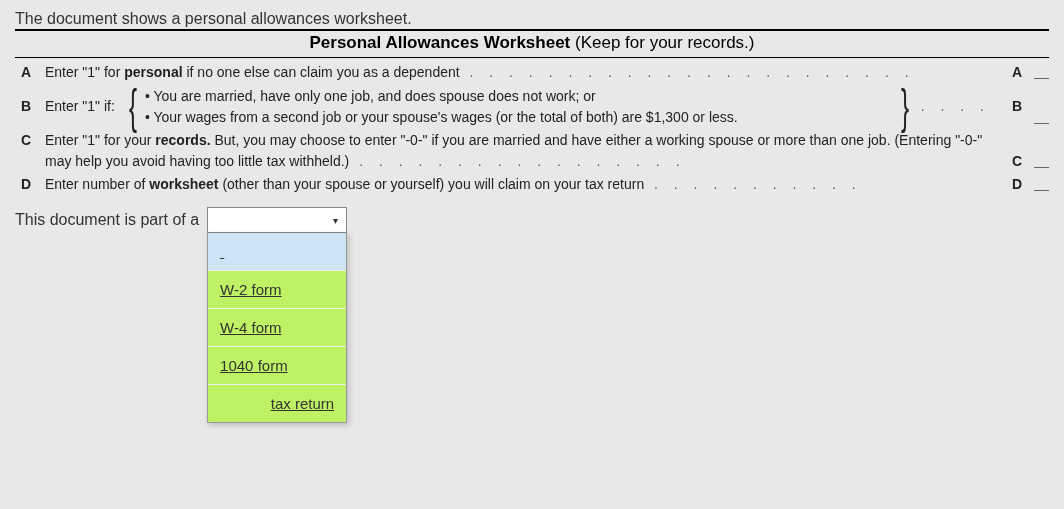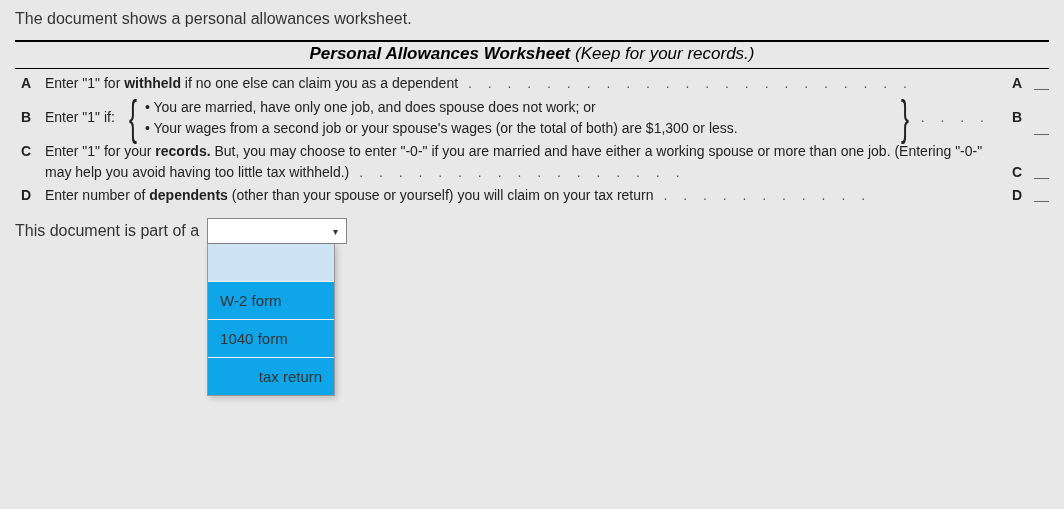--- a/index.html
+++ b/index.html
@@ -10,31 +10,30 @@
     body {
       font-family: Arial, sans-serif;
       background: #e8e8e8;
       padding: 10px 15px;
       width: 1064px;
       height: 509px;
     }
     .question-text {
       font-size: 16px;
       color: #333;
-      margin-bottom: 12px;
+      margin-bottom: 1px;
     }
     .worksheet {
       border-top: 2px solid #000;
       padding-top: 2px;
     }
     .worksheet-title {
       text-align: center;
       font-size: 17px;
       margin-bottom: 4px;
-      font-style: italic;
     }
     .worksheet-title .bold {
       font-weight: bold;
     }
     .worksheet-body {
       border-top: 1px solid #000;
       padding-top: 4px;
     }
     .row {
       display: flex;
@@ -128,25 +127,26 @@
       display: flex;
       align-items: center;
       justify-content: space-between;
     }
     .dropdown-caret {
       font-size: 10px;
       color: #333;
       margin-right: 4px;
     }
     .dropdown-options {
-      width: 128px;
+      width: 140px;
       border: 1px solid #999;
       border-top: none;
-      background: #0ea5e9;
+      background: #bef264;
       box-shadow: 2px 2px 6px rgba(0,0,0,0.2);
+      text-decoration: underline;
     }
     .dropdown-option {
       padding: 10px 12px;
       font-size: 15px;
       color: #333;
       border-bottom: 1px solid #eee;
     }
     .dropdown-option.highlighted {
       background: #cde4f5;
     }
@@ -163,21 +163,21 @@
 <div class="worksheet">
   <div class="worksheet-title">
     <span class="bold">Personal Allowances Worksheet</span>
     <span>(Keep for your records.)</span>
   </div>
   <div class="worksheet-body">
 
     <div class="row">
       <div class="row-letter-left">A</div>
       <div class="row-content">
-        <span>Enter "1" for </span><b>withheld</b><span> if no one else can claim you as a dependent</span><span class="dots"> .   .   .   .   .   .   .   .   .   .   .   .   .   .   .   .   .   .   .   .   .   .   .</span>
+        <span>Enter "1" for </span><b>personal</b><span> if no one else can claim you as a dependent</span><span class="dots"> .   .   .   .   .   .   .   .   .   .   .   .   .   .   .   .   .   .   .   .   .   .   .</span>
       </div>
       <div class="row-letter-right">A</div>
       <div class="row-blank"></div>
     </div>
 
     <div class="row" style="align-items:center;">
       <div class="row-letter-left">B</div>
       <div class="row-content b-row">
         <div class="b-prefix">Enter "1" if:</div>
         <div class="b-brace-left">{</div>
@@ -197,36 +197,37 @@
       <div class="row-content">
         <span>Enter "1" for your </span><b>records.</b><span> But, you may choose to enter "-0-" if you are married and have either a working spouse or more than one job. (Entering "-0-" may help you avoid having too little tax withheld.)</span><span class="dots"> .   .   .   .   .   .   .   .   .   .   .   .   .   .   .   .   .</span>
       </div>
       <div class="row-letter-right">C</div>
       <div class="row-blank"></div>
     </div>
 
     <div class="row">
       <div class="row-letter-left">D</div>
       <div class="row-content">
-        <span>Enter number of </span><b>dependents</b><span> (other than your spouse or yourself) you will claim on your tax return</span><span class="dots"> .   .   .   .   .   .   .   .   .   .   .</span>
+        <span>Enter number of </span><b>worksheet</b><span> (other than your spouse or yourself) you will claim on your tax return</span><span class="dots"> .   .   .   .   .   .   .   .   .   .   .</span>
       </div>
       <div class="row-letter-right">D</div>
       <div class="row-blank"></div>
     </div>
 
   </div>
 </div>
 
 <div class="answer-section">
   <span class="answer-label">This document is part of a</span>
   <div class="dropdown-container">
     <div class="dropdown-select">
       <span></span>
       <span class="dropdown-caret">▾</span>
     </div>
     <div class="dropdown-options">
       <div class="dropdown-option highlighted">&nbsp;</div>
       <div class="dropdown-option">W-2 form</div>
+      <div class="dropdown-option">W-4 form</div>
       <div class="dropdown-option">1040 form</div>
       <div class="dropdown-option">tax return</div>
     </div>
   </div>
 </div>
 
 </body></html>

